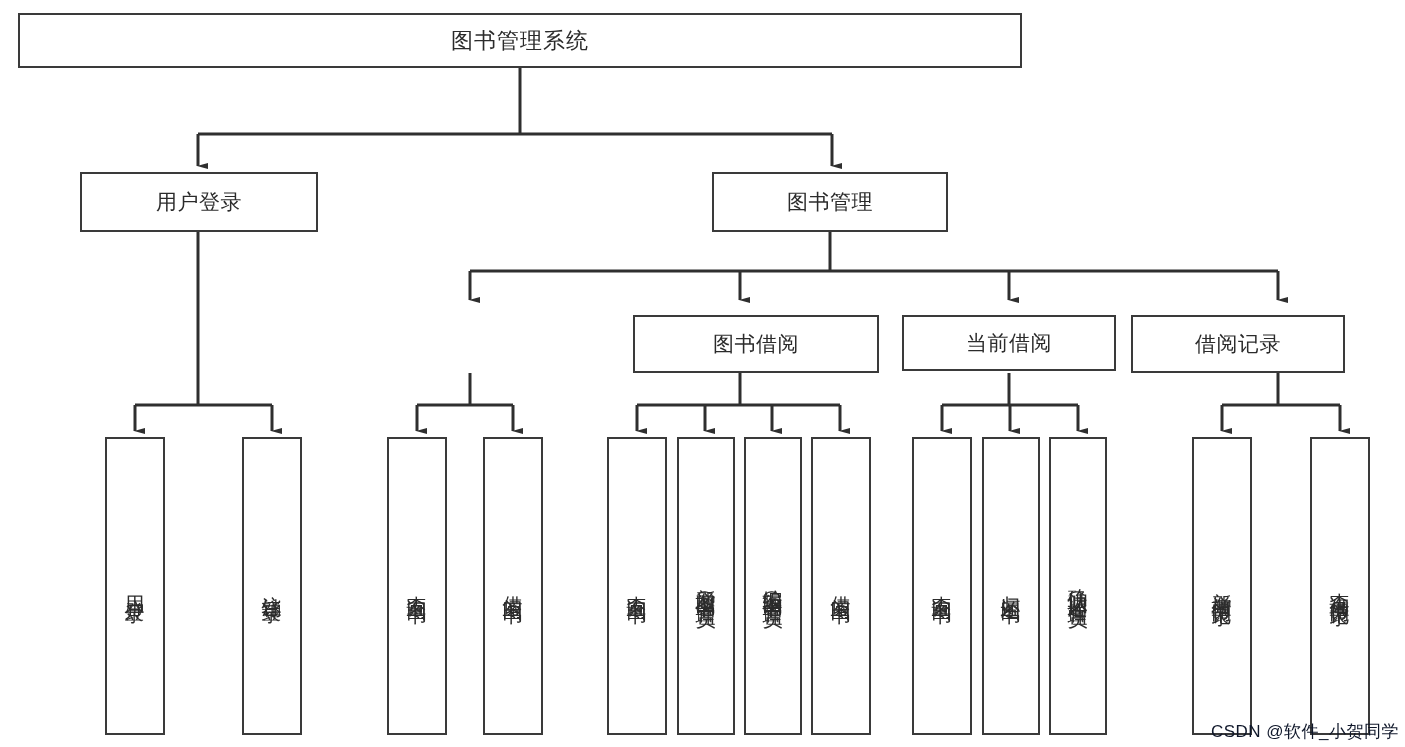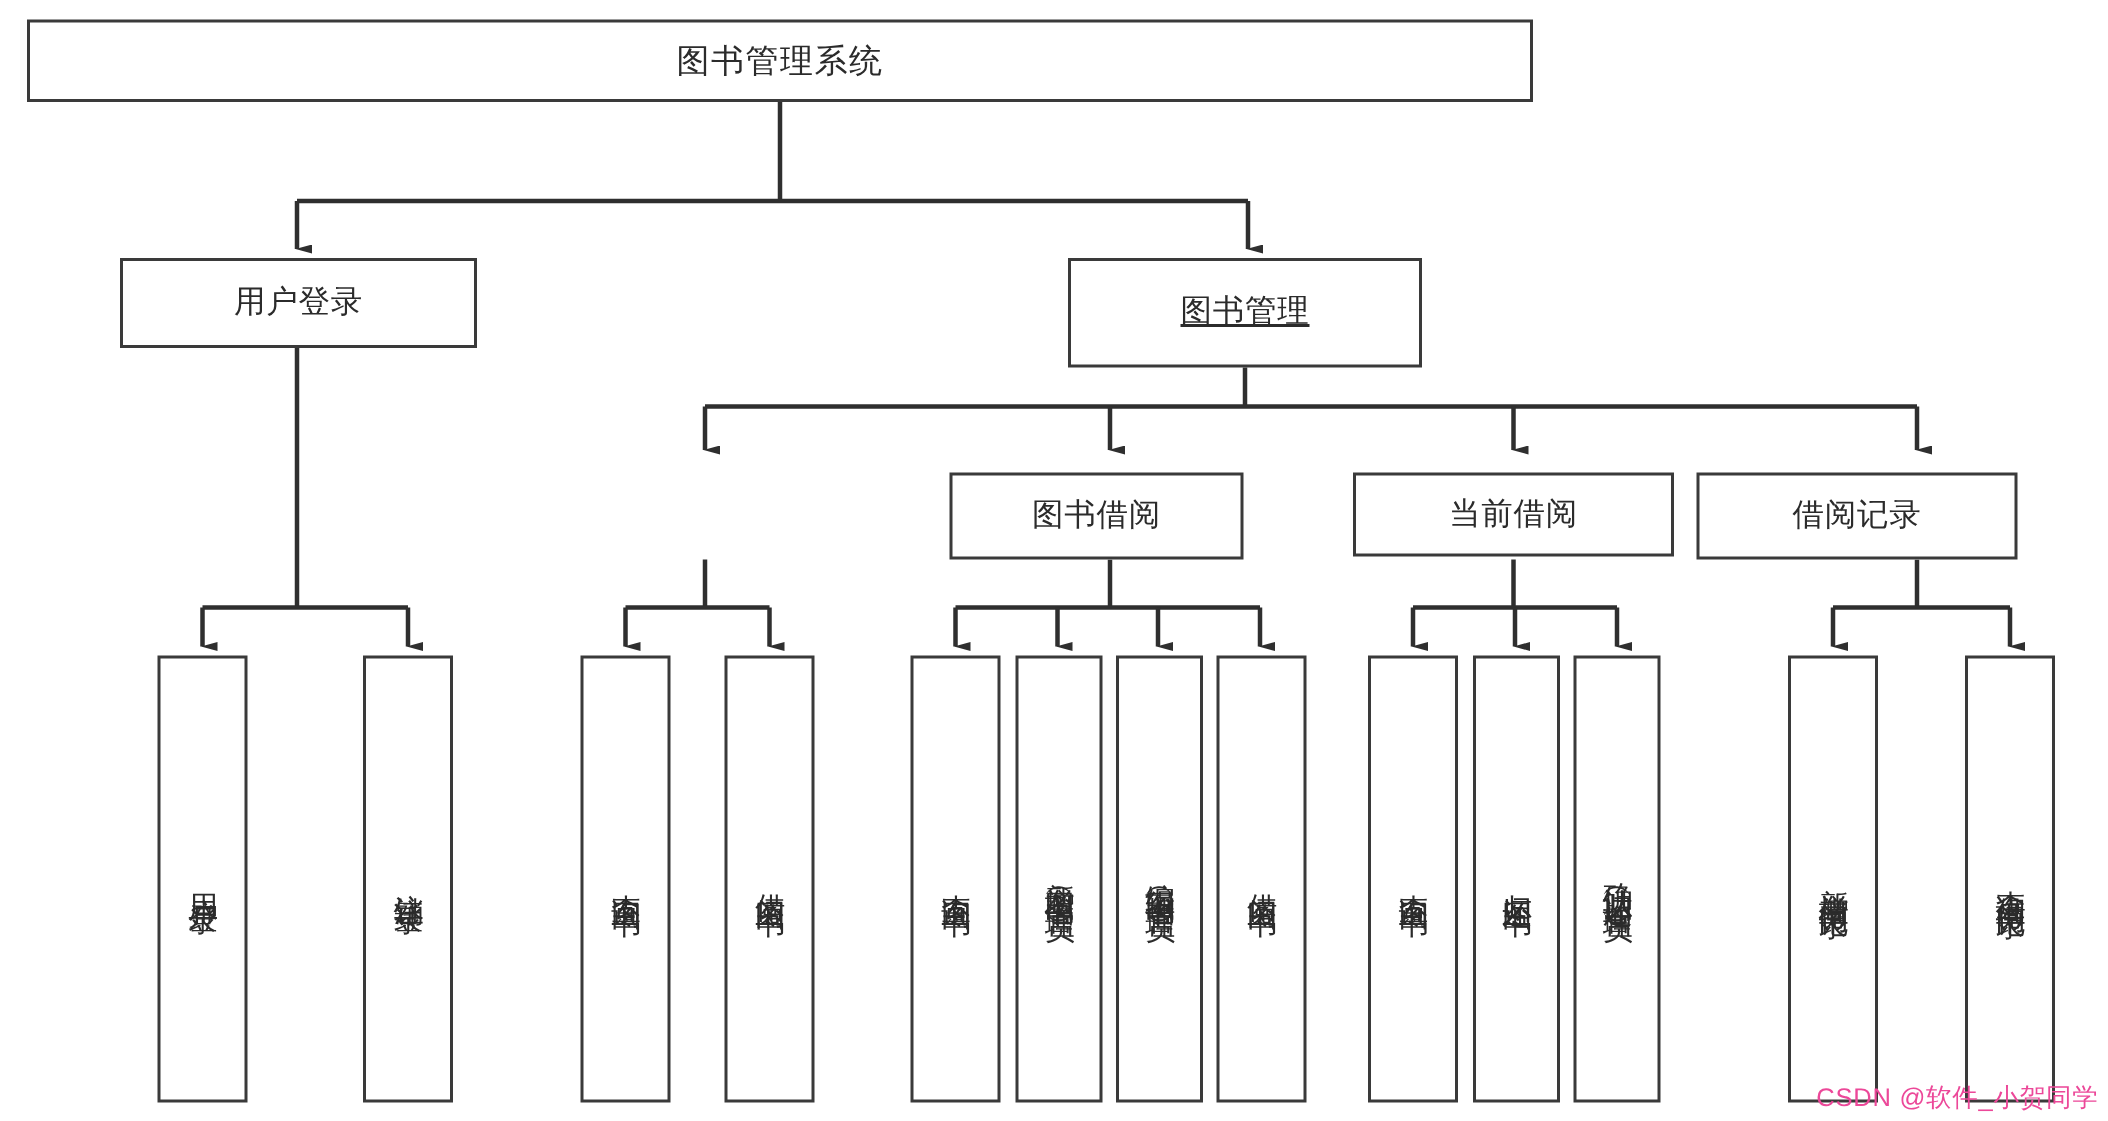--- a/index.html
+++ b/index.html
@@ -61,21 +61,21 @@
     text-orientation: upright;
     font-size: 20px;
     letter-spacing: 3px;
     line-height: 1;
   }
   .watermark {
     position: absolute;
     right: 6px;
     bottom: 4px;
     font-size: 17px;
-    color: #ec4899;
+    color: #0f172a;
     letter-spacing: 0.5px;
     white-space: nowrap;
   }
 </style>
 </head>
 <body>
 
 <div id="canvas">
 
   <svg id="edges" viewBox="0 0 1405 747" xmlns="http://www.w3.org/2000/svg">
@@ -129,26 +129,26 @@
   </svg>
 
   <div class="node h root" style="left:18px; top:13px; width:1004px; height:55px;">
     <span class="lbl">图书管理系统</span>
   </div>
 
   <div class="node h" style="left:80px; top:172px; width:238px; height:60px;">
     <span class="lbl">用户登录</span>
   </div>
 
-  <div class="node h" style="left:712px; top:172px; width:236px; height:73px;text-decoration:underline;">
+  <div class="node h" style="left:712px; top:172px; width:236px; height:60px;">
     <span class="lbl">图书管理</span>
   </div>
 
 
-  <div class="node h" style="left:633px; top:315px; width:196px; height:58px;">
+  <div class="node h" style="left:633px; top:315px; width:246px; height:58px;">
     <span class="lbl">图书借阅</span>
   </div>
 
   <div class="node h" style="left:902px; top:315px; width:214px; height:56px;">
     <span class="lbl">当前借阅</span>
   </div>
 
   <div class="node h" style="left:1131px; top:315px; width:214px; height:58px;">
     <span class="lbl">借阅记录</span>
   </div>

